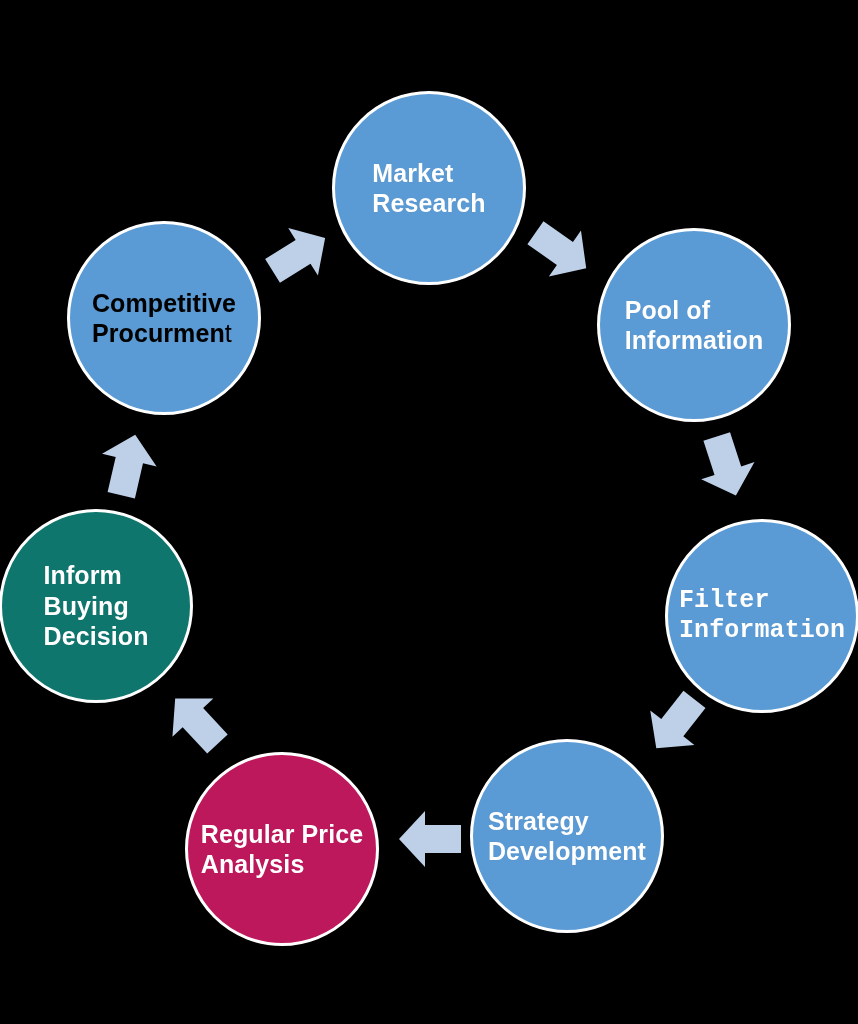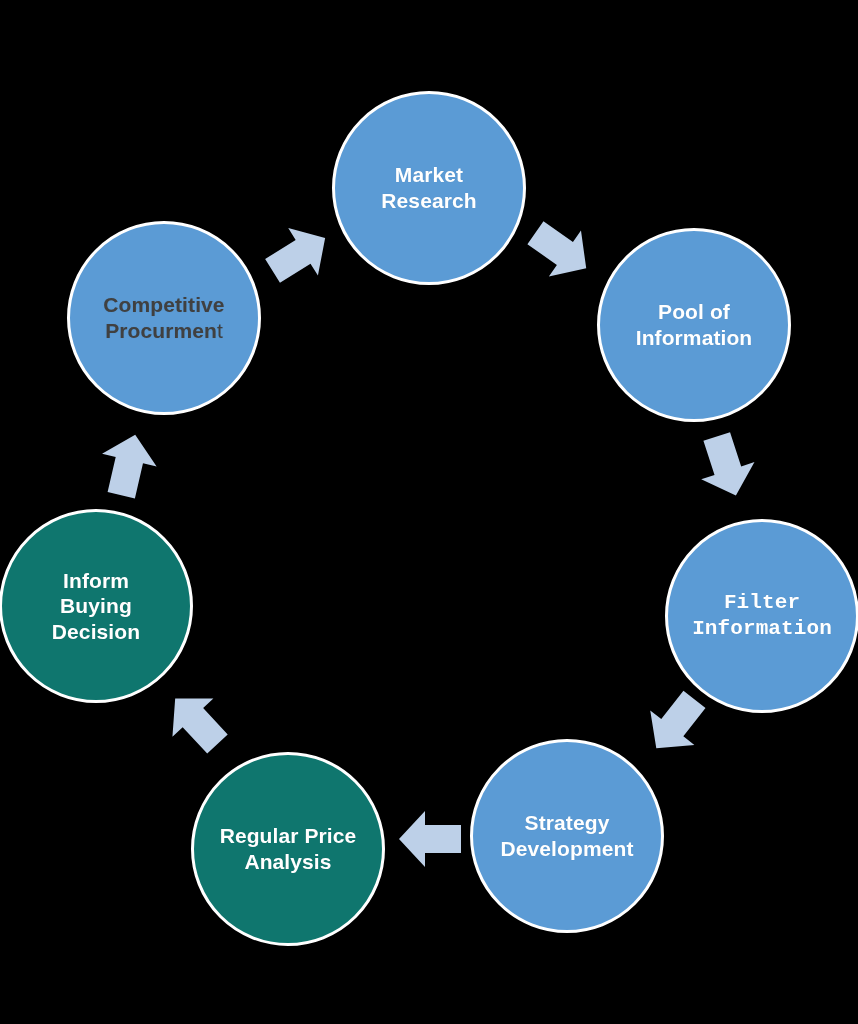--- a/index.html
+++ b/index.html
@@ -18,24 +18,23 @@
   }
   .cycle-node {
     position: absolute;
     border-radius: 50%;
     background: #5B9BD5;
     border: 3px solid #FFFFFF;
     box-sizing: border-box;
     display: flex;
     align-items: center;
     justify-content: center;
-    text-align: center;
     color: #FFFFFF;
     font-weight: bold;
-    font-size: 21px;
+    font-size: 25px;
     line-height: 1.22;
     letter-spacing: 0.1px;
     padding: 4px;
   }
   .cycle-node .node-label {
     display: block;
     white-space: pre-line;
     text-shadow: 0 0 1px rgba(0,0,0,0.12);
   }
   
@@ -103,27 +102,27 @@
 Information</span>
       </div>
       <div class="cycle-node" style="left: 665px; top: 519px; width: 194px; height: 194px; background: rgb(91, 155, 213); border-color: rgb(255, 255, 255); color: rgb(255, 255, 255); font-family: Liberation Mono, monospace;">
         <span class="node-label">Filter
 Information</span>
       </div>
       <div class="cycle-node" style="left: 470px; top: 739px; width: 194px; height: 194px; background: rgb(91, 155, 213); border-color: rgb(255, 255, 255); color: rgb(255, 255, 255);">
         <span class="node-label">Strategy
 Development</span>
       </div>
-      <div class="cycle-node" style="left: 191px; top: 752px; width: 194px; height: 194px; background: #0f766e; border-color: rgb(255, 255, 255); color: rgb(255, 255, 255);">
+      <div class="cycle-node" style="left: 185px; top: 752px; width: 194px; height: 194px; background: #be185d; border-color: rgb(255, 255, 255); color: rgb(255, 255, 255);">
         <span class="node-label">Regular Price
 Analysis</span>
       </div>
       <div class="cycle-node" style="left: -1px; top: 509px; width: 194px; height: 194px; background: #0f766e; border-color: rgb(255, 255, 255); color: rgb(255, 255, 255);">
         <span class="node-label">Inform
 Buying
 Decision</span>
       </div>
-      <div class="cycle-node" style="left: 67px; top: 221px; width: 194px; height: 194px; background: rgb(91, 155, 213); border-color: rgb(255, 255, 255); color: #404040;">
+      <div class="cycle-node" style="left: 67px; top: 221px; width: 194px; height: 194px; background: rgb(91, 155, 213); border-color: rgb(255, 255, 255); color: #000000;">
         <span class="node-label">Competitive
 Procurmen<span class="label-tail">t</span></span>
       </div>
     </div>
 </div>
 
 </body></html>

